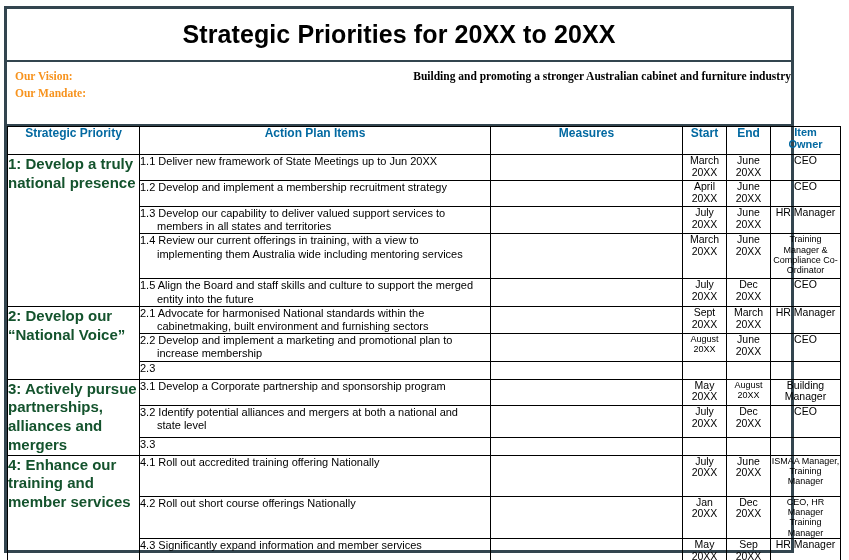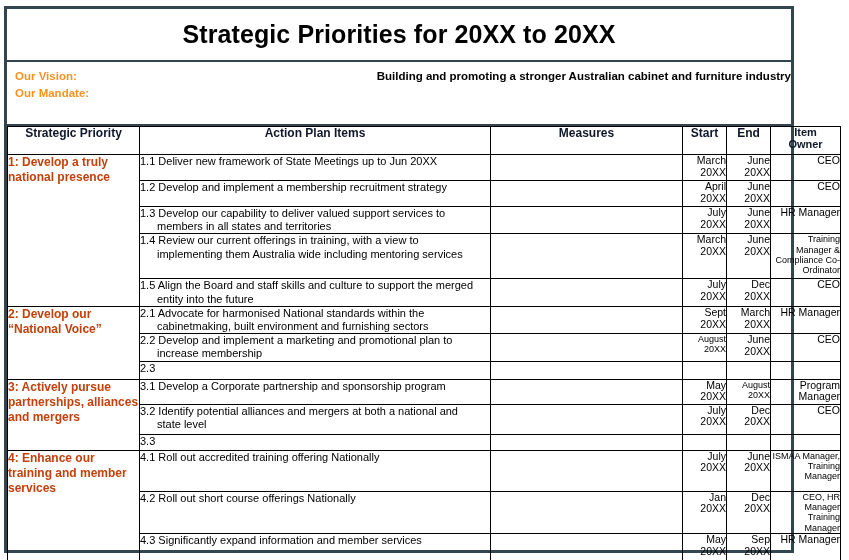--- a/index.html
+++ b/index.html
@@ -44,20 +44,21 @@
     border-bottom: 2px solid #33454F;
     padding: 7px 0 8px 0;
     box-sizing: border-box;
     height: 64px;
   }
   .vvm-row {
     display: flex;
     align-items: baseline;
     line-height: 1.0;
     padding: 2px 0 3px 0;
+    font-family: Liberation Serif, serif;
   }
   .vvm-label {
     color: #F7931E;
     font-weight: bold;
     font-size: 11.5px;
     padding-left: 8px;
     flex: 0 0 auto;
   }
   .vvm-text {
     color: #000000;
@@ -86,57 +87,57 @@
   
   col.c-priority { width: 132px; }
   col.c-action   { width: 351px; }
   col.c-measure  { width: 192px; }
   col.c-start    { width: 44px; }
   col.c-end      { width: 44px; }
   col.c-owner    { width: 70px; }
 
   thead th {
     height: 28px;
-    color: #0f172a;
+    color: #0369a1;
     font-weight: bold;
     font-size: 12px;
     vertical-align: middle;
     line-height: 1.05;
     padding: 1px 2px;
   }
   thead th.hdr-priority { font-size: 12px; }
   thead th.hdr-owner { font-size: 11px; }
 
   td.priority-cell {
     font-weight: bold;
-    font-size: 12px;
+    font-size: 15px;
     padding: 3px 2px 3px 5px;
     line-height: 1.25;
-    color: #c2410c;
+    color: #14532d;
     margin-left: 26px;
   }
   td.priority-cell .pnum {
     display: inline;
   }
   td.priority-cell .ptext {
     display: inline;
   }
   td.action-cell {
     font-size: 11px;
     padding: 2px 3px 2px 4px;
     line-height: 1.2;
     color: #000;
   }
   td.action-cell .indent {
     display: block;
     padding-left: 17px;
   }
   td.measure-cell { }
   td.date-cell, td.owner-cell {
-    text-align: right;
+    text-align: center;
     font-size: 10.5px;
     line-height: 1.12;
     padding: 2px 1px;
     color: #000;
   }
   td.owner-cell.small {
     font-size: 9px;
     line-height: 1.15;
   }
   td.date-cell.small { font-size: 9px; }
@@ -240,21 +241,21 @@
           <td class="date-cell"></td>
           <td class="date-cell"></td>
           <td class="owner-cell"></td>
         </tr>
         <tr style="height: 25px;">
           <td class="priority-cell" rowspan="3"><span class="pnum">3: </span><span class="ptext">Actively pursue partnerships, alliances and mergers</span></td>
           <td class="action-cell"><span>3.1 Develop a Corporate partnership and sponsorship program</span></td>
           <td class="measure-cell"></td>
           <td class="date-cell"><span>May</span><br><span>20XX</span></td>
           <td class="date-cell small"><span>August</span><br><span>20XX</span></td>
-          <td class="owner-cell">Program Manager</td>
+          <td class="owner-cell">Building Manager</td>
         </tr>
         <tr style="height: 30px;">
           <td class="action-cell"><span>3.2 Identify potential alliances and mergers at both a national and</span><span class="indent">state level</span></td>
           <td class="measure-cell"></td>
           <td class="date-cell"><span>July</span><br><span>20XX</span></td>
           <td class="date-cell"><span>Dec</span><br><span>20XX</span></td>
           <td class="owner-cell">CEO</td>
         </tr>
         <tr style="height: 16px;">
           <td class="action-cell"><span>3.3</span></td>

